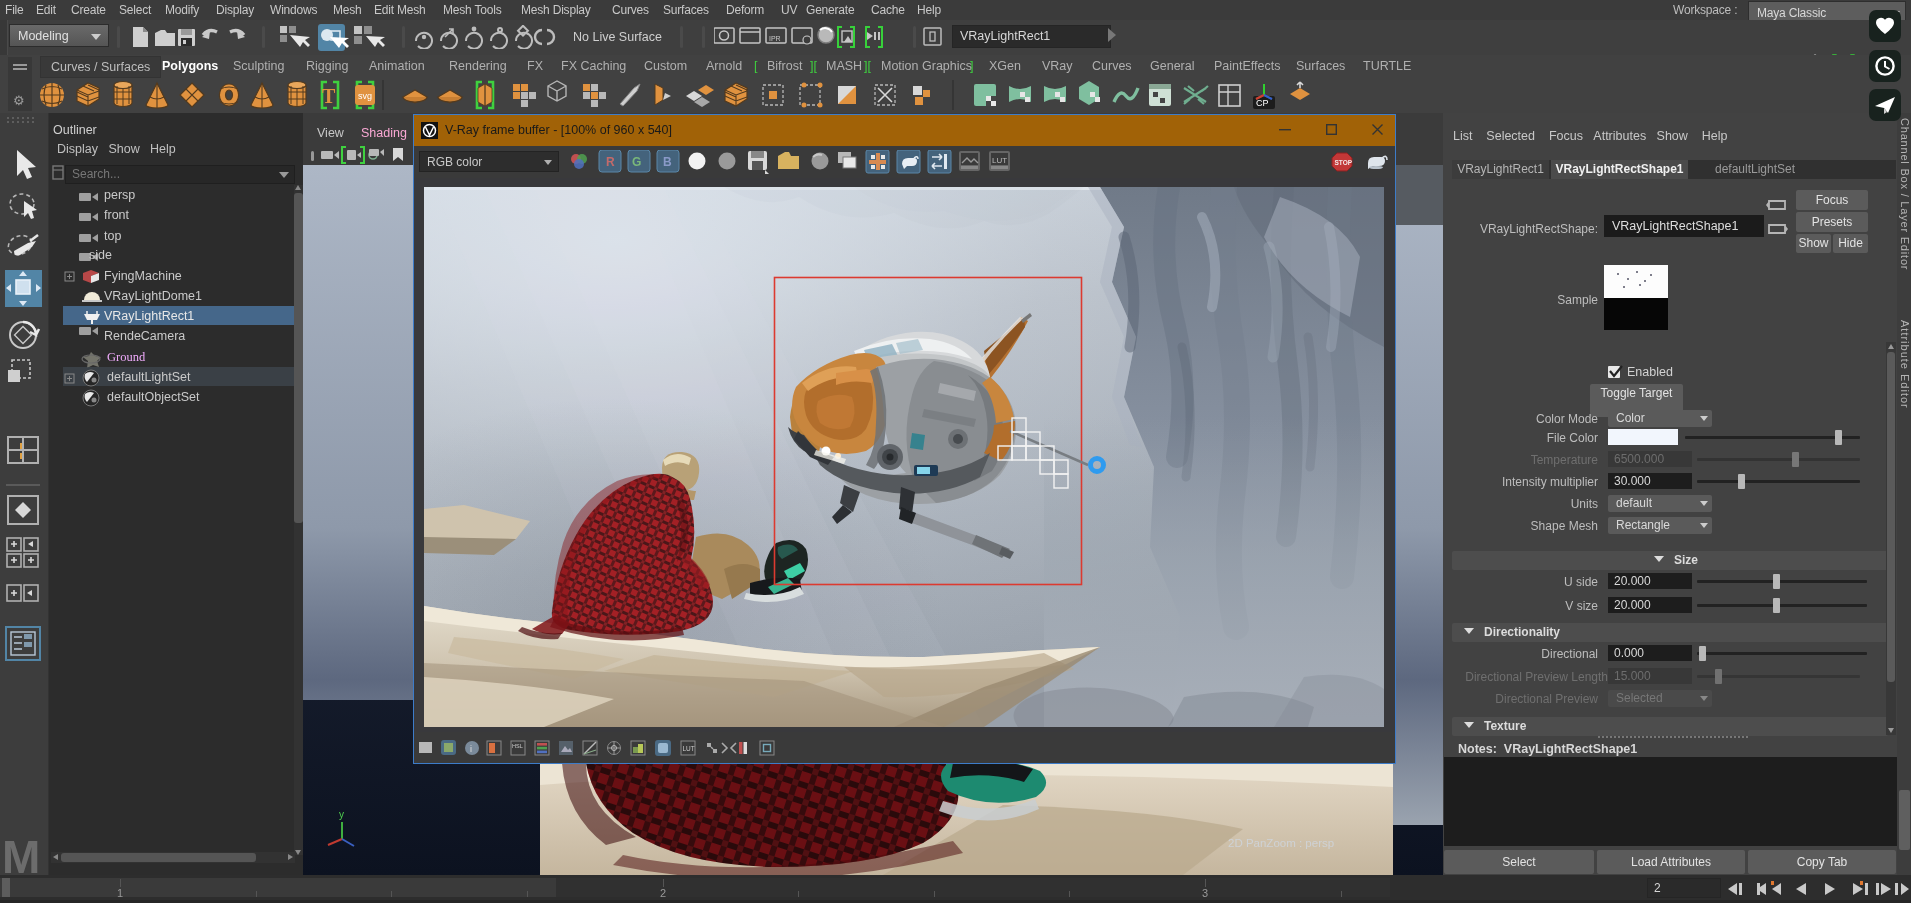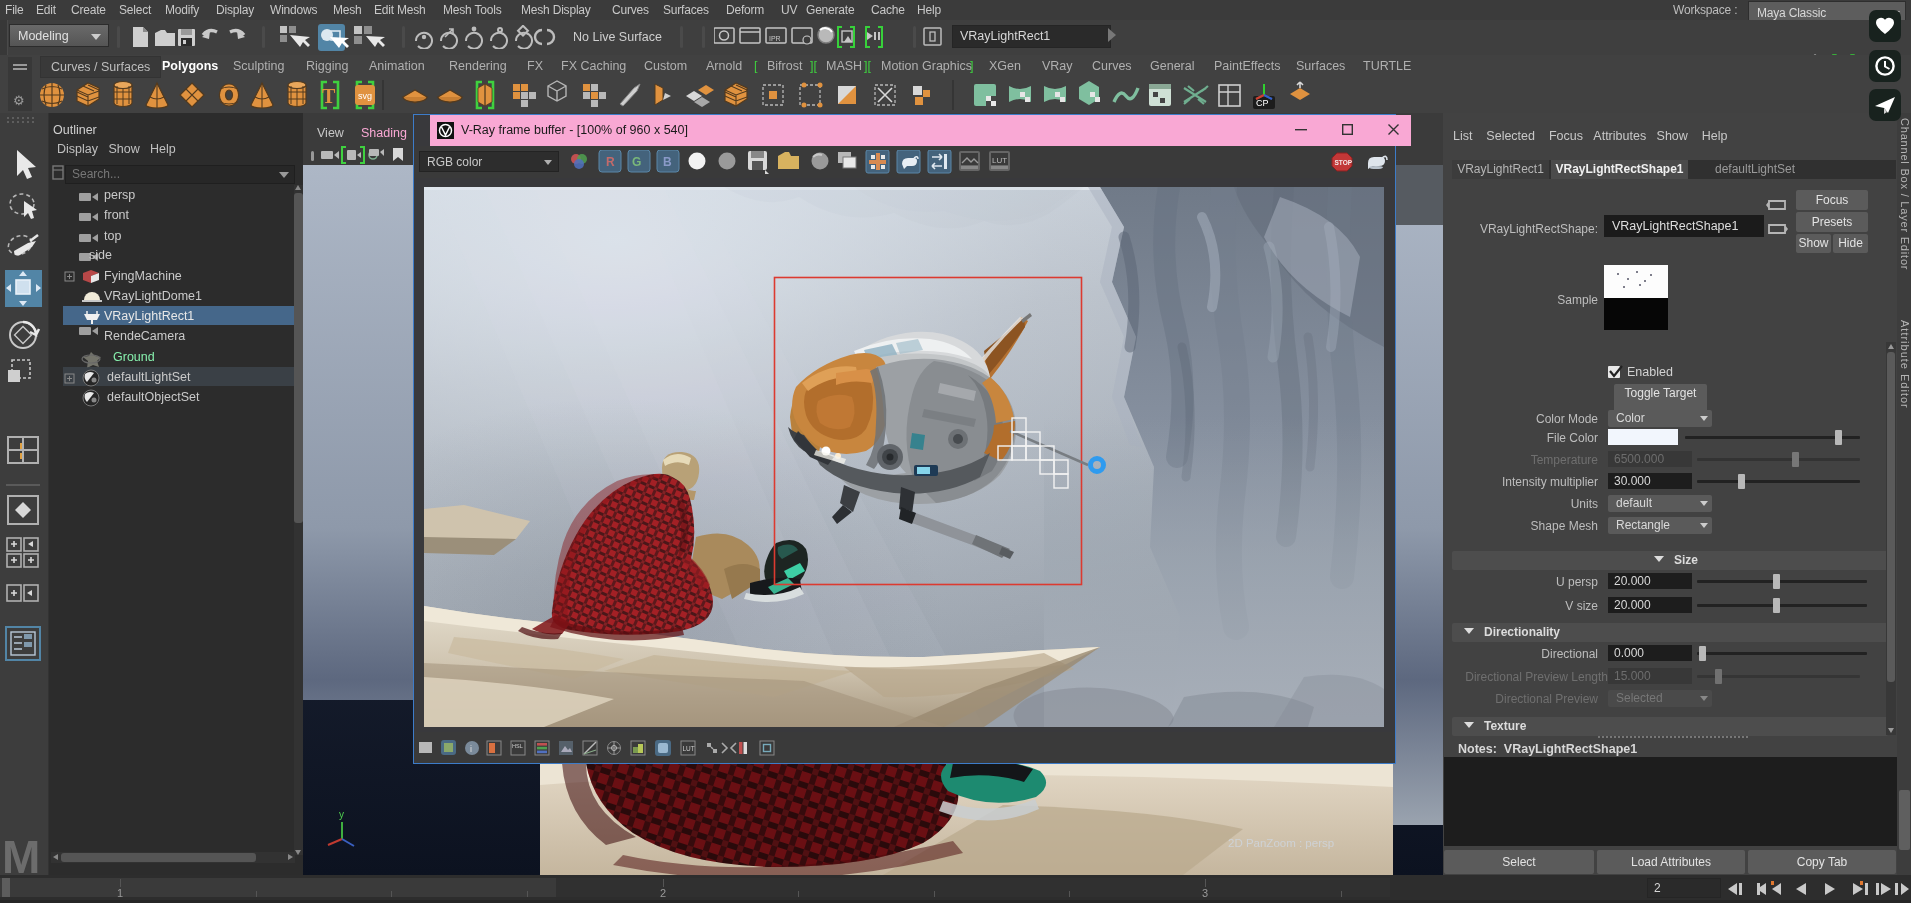--- a/index.html
+++ b/index.html
@@ -18,21 +18,21 @@
   .stab{position:absolute;top:0;height:20px;line-height:20px;padding:0 10px;}
   
   #toolbox{left:0;top:113px;width:48px;height:762px;background:#3d3d3d;}
   #outliner{left:48px;top:113px;width:255px;height:762px;background:#2c2c2c;border-left:1px solid #333;}
   #viewport{left:303px;top:113px;width:1140px;height:762px;background:#30394b;overflow:hidden;}
   #attred{left:1443px;top:113px;width:454px;height:762px;background:#424242;overflow:hidden;font-size:12px;}
   #sidetabs{left:1897px;top:113px;width:14px;height:762px;background:#3d3d3d;}
   #timeline{left:0;top:875px;width:1911px;height:28px;background:#2d2d2d;}
   
   #vfb{left:413px;top:114px;width:983px;height:650px;background:#39393c;border:1px solid #3d7cc9;box-sizing:border-box;z-index:30;}
-  #vfbtitle{position:absolute;left:16px;top:0;width:100%;height:31px;background:#f9a8d4;}
+  #vfbtitle{position:absolute;left:0;top:0;width:100%;height:31px;background:#a16207;}
   #vfbtool{position:absolute;left:0;top:31px;width:100%;height:32px;background:#3a3a3a;}
   #vfbimg{position:absolute;left:10px;top:72px;width:960px;height:540px;}
   #vfbbottom{position:absolute;left:0;top:617px;width:100%;height:31px;background:#3a3a3a;}
   .field{background:#2a2a2a;color:#d6d6d6;border:1px solid #252525;}
   
   .aehead{position:absolute;left:9px;width:436px;height:19px;background:#4d4d4d;border-radius:2px;color:#dcdcdc;font-weight:bold;font-size:12px;line-height:19px;}
   .aehead .tri{display:inline-block;margin:0 10px 0 12px;width:0;height:0;border-left:5px solid transparent;border-right:5px solid transparent;border-top:6px solid #ddd;vertical-align:2px;}
   .aelabel{position:absolute;width:155px;text-align:right;color:#bdbdbd;font-size:12px;}
   .aelabel.dis{color:#6f6f6f;}
   .aefield{position:absolute;left:165px;width:78px;height:16px;background:#1d1d1d;color:#d9d9d9;font-size:12px;line-height:16px;padding-left:6px;}
@@ -504,21 +504,21 @@
           </g>
       </svg>
       <div style="position:absolute;left:55px;top:3px;">persp</div>
       <div style="position:absolute;left:55px;top:23px;">front</div>
       <div style="position:absolute;left:55px;top:44px;">top</div>
       <div style="position:absolute;left:40px;top:63px;">side</div>
       <div style="position:absolute;left:55px;top:84px;">FyingMachine</div>
       <div style="position:absolute;left:55px;top:104px;">VRayLightDome1</div>
       <div style="position:absolute;left:55px;top:124px;color:#e8e8e8;">VRayLightRect1</div>
       <div style="position:absolute;left:55px;top:144px;">RendeCamera</div>
-      <div style="position:absolute;left:64px;top:165px;color:#86efac;">Ground</div>
+      <div style="position:absolute;left:58px;top:165px;color:#f0abfc;font-family:Liberation Serif, serif;">Ground</div>
       <div style="position:absolute;left:58px;top:185px;">defaultLightSet</div>
       <div style="position:absolute;left:58px;top:205px;">defaultObjectSet</div>
     </div>
 
     <div style="position:absolute;right:1px;top:72px;width:9px;height:670px;background:#323232;">
       <div style="position:absolute;top:0;left:1px;width:0;height:0;border-left:3.5px solid transparent;border-right:3.5px solid transparent;border-bottom:5px solid #888;"></div>
       <div style="position:absolute;top:8px;left:0px;width:9px;height:330px;background:#555;border-radius:3px;"></div>
       <div style="position:absolute;bottom:0;left:1px;width:0;height:0;border-left:3.5px solid transparent;border-right:3.5px solid transparent;border-top:5px solid #888;"></div>
     </div>
 
@@ -622,21 +622,21 @@
           <circle cx="47" cy="10" r="1"></circle>
           <circle cx="36" cy="20" r="1"></circle>
         </g>
       </svg>
     <div style="position:absolute;left:161px;top:185px;width:64px;height:32px;background:#060606;"></div>
     <div style="position:absolute;left:165px;top:253px;width:12px;height:12px;background:#e8e8e8;border-radius:1px;"></div>
     <svg style="position:absolute;left:165px;top:251px" width="16" height="16">
         <path d="M2 7 l4 5 l8 -10" stroke="#222" stroke-width="2.2" fill="none"></path>
       </svg>
     <span style="position:absolute;left:184px;top:252px;color:#d2d2d2;font-size:12.5px;">Enabled</span>
-    <div class="aebtn" style="left:171px;top:271px;width:93px;height:33px;line-height:19px;">Toggle Target</div>
+    <div class="aebtn" style="left:147px;top:271px;width:93px;height:33px;line-height:19px;">Toggle Target</div>
     <div class="aelabel" style="top:299px;">Color Mode</div>
     <div class="aedrop" style="top:297px;">Color<span class="da"></span></div>
     <div class="aelabel" style="top:318px;">File Color</div>
     <div style="position:absolute;left:165px;top:316px;width:70px;height:16px;background:#f2f6fd;"></div>
     <div class="slider" style="left:242px;top:323px;width:175px;">
         <div class="shandle" style="left:150px;"></div>
       </div>
     <div class="aelabel dis" style="top:340px;">Temperature</div>
     <div class="aefield dis" style="top:338px;">6500.000</div>
     <div class="slider" style="left:254px;top:345px;width:163px;opacity:0.45;">
@@ -645,21 +645,21 @@
     <div class="aelabel" style="top:362px;">Intensity multiplier</div>
     <div class="aefield" style="top:360px;">30.000</div>
     <div class="slider" style="left:254px;top:367px;width:163px;">
         <div class="shandle" style="left:41px;"></div>
       </div>
     <div class="aelabel" style="top:384px;">Units</div>
     <div class="aedrop" style="top:382px;">default<span class="da"></span></div>
     <div class="aelabel" style="top:406px;">Shape Mesh</div>
     <div class="aedrop" style="top:404px;">Rectangle<span class="da"></span></div>
     <div class="aehead" style="top:438px;text-align:center;"><span class="tri"></span>Size</div>
-    <div class="aelabel" style="top:462px;">U persp</div>
+    <div class="aelabel" style="top:462px;">U side</div>
     <div class="aefield" style="top:460px;">20.000</div>
     <div class="slider" style="left:254px;top:467px;width:170px;">
         <div class="shandle" style="left:76px;"></div>
       </div>
     <div class="aelabel" style="top:486px;">V size</div>
     <div class="aefield" style="top:484px;">20.000</div>
     <div class="slider" style="left:254px;top:491px;width:170px;">
         <div class="shandle" style="left:76px;"></div>
       </div>
     <div class="aehead" style="top:510px;"><span class="tri"></span>Directionality</div>

